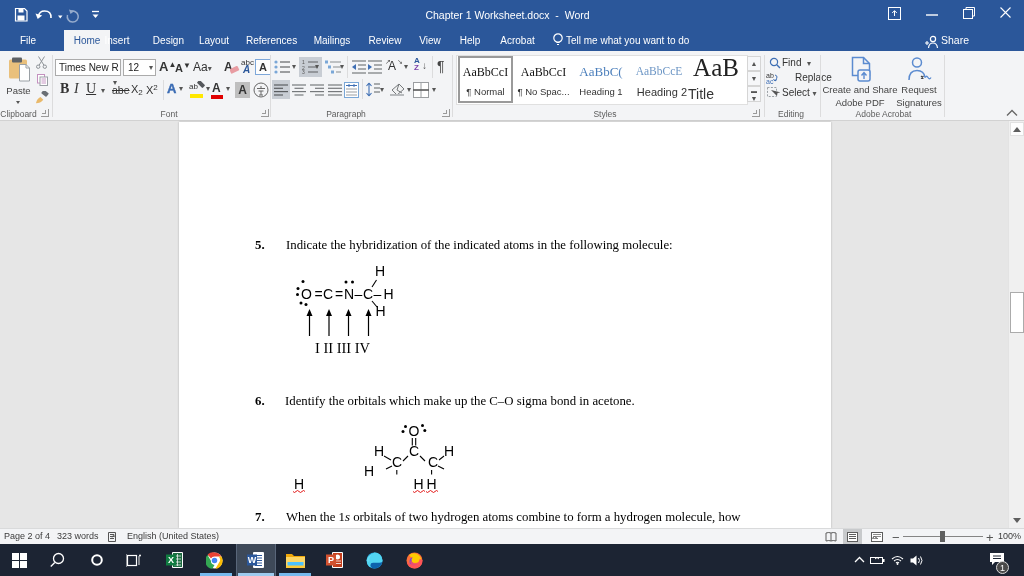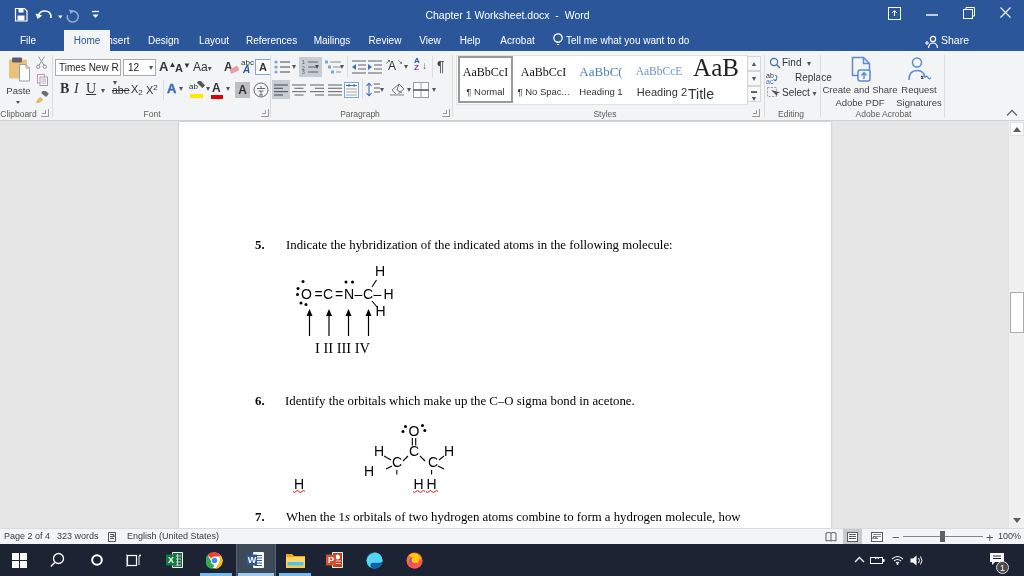--- a/index.html
+++ b/index.html
@@ -64,21 +64,21 @@
     <path d="M3 2.5 V0.5 H11.5 V9 H10" fill="none" stroke="#fff"></path>
   </svg>
   <svg class="abs" style="left:1000px;top:7px" width="11" height="11" viewBox="0 0 11 11">
     <path d="M0.5 0.5 L10.5 10.5 M10.5 0.5 L0.5 10.5" stroke="#fff" stroke-width="1.1"></path>
   </svg>
 </div>
 <div id="tabrow" class="abs">
   <div class="tab" style="left:8px;width:40px;">File</div>
   <div class="tab" id="hometab" style="left:64px;width:46px;">Home</div>
   <div class="tab" style="left:97px;width:40px;">Insert</div>
-  <div class="tab" style="left:143px;width:41px;">Design</div>
+  <div class="tab" style="left:143px;width:41px;text-align:right;">Design</div>
   <div class="tab" style="left:193px;width:42px;">Layout</div>
   <div class="tab" style="left:246px;width:50px;">References</div>
   <div class="tab" style="left:312px;width:40px;">Mailings</div>
   <div class="tab" style="left:368px;width:34px;">Review</div>
   <div class="tab" style="left:418px;width:24px;">View</div>
   <div class="tab" style="left:459px;width:22px;">Help</div>
   <div class="tab" style="left:500px;width:35px;">Acrobat</div>
   <svg class="abs" style="left:552px;top:2px" width="12" height="17" viewBox="0 0 12 17">
     <circle cx="6" cy="6" r="4.2" fill="none" stroke="#fff" stroke-width="1.2"></circle>
     <path d="M4.5 10.5 h3 M5 12.5 h2" stroke="#fff" stroke-width="1.1"></path>
@@ -152,21 +152,21 @@
   </svg>
   <div class="abs" style="left:206px;top:31px;font-size:8px;color:#555;">▾</div>
   <div class="abs" style="left:212px;top:28px;font-size:12px;color:#333;font-weight:bold;">A</div>
   <div class="abs" style="left:211px;top:42px;width:12px;height:4px;background:#e00000;"></div>
   <div class="abs" style="left:226px;top:31px;font-size:8px;color:#555;">▾</div>
   <div class="abs" style="left:235px;top:29px;width:15px;height:16px;background:#bfbfbf;font-size:12px;color:#333;font-weight:bold;text-align:center;line-height:16px;">A</div>
   <svg class="abs" style="left:253px;top:29px" width="16" height="16" viewBox="0 0 16 16">
       <circle cx="8" cy="8" r="7" fill="none" stroke="#666"></circle>
       <path d="M4 6.5 h8 M8 4 v2.5 M5.5 9 h5 M8 9 v4 M6 13 h4" stroke="#666" fill="none"></path>
     </svg>
-  <div class="glabel" style="left:52px;width:200px;">Font</div>
+  <div class="glabel" style="left:69px;width:200px;">Font</div>
   <div class="launch" style="left:261px;"></div>
   <div class="gsep" style="left:270px;"></div>
 
   <svg class="abs" style="left:274px;top:7px" width="17" height="14" viewBox="0 0 17 14">
     <g fill="#7aa7d7">
         <circle cx="2" cy="2" r="1.6"></circle>
         <circle cx="2" cy="7" r="1.6"></circle>
         <circle cx="2" cy="12" r="1.6"></circle>
       </g>
     <g stroke="#76797c" stroke-width="1.4">
@@ -288,21 +288,21 @@
     <path d="M9 2 l-2 6 l5 3" fill="none" stroke="#76797c"></path>
     <path d="M0 13 h14" stroke="#b7babd" stroke-width="2"></path>
   </svg>
   <div class="abs" style="left:407px;top:32px;font-size:8px;color:#555;">▾</div>
   <svg class="abs" style="left:413px;top:29px" width="16" height="16" viewBox="0 0 16 16">
     <rect x="0.5" y="0.5" width="15" height="15" fill="#fff" stroke="#9b9ea1"></rect>
     <path d="M8 0 v16 M0 8 h16" stroke="#9b9ea1"></path>
     <path d="M0 8 h16" stroke="#555" stroke-width="1.4"></path>
   </svg>
   <div class="abs" style="left:432px;top:32px;font-size:8px;color:#555;">▾</div>
-  <div class="glabel" style="left:270px;width:180px;">Paragraph</div>
+  <div class="glabel" style="left:256px;width:180px;">Paragraph</div>
   <div class="launch" style="left:442px;"></div>
   <div class="gsep" style="left:452px;"></div>
 
   <div class="abs" style="left:456px;top:2px;width:292px;height:50px;background:#fff;border:1px solid #e0e0e0;"></div>
   <div class="abs" style="left:458px;top:3px;width:55px;height:47px;border:2px solid #9a9a9a;background:#fff;"></div>
   <div class="abs" style="left:458px;top:12px;width:55px;text-align:center;font-family:'Liberation Serif',serif;font-size:12px;color:#111;white-space:nowrap;">AaBbCcI</div>
   <div class="abs" style="left:458px;top:33px;width:55px;text-align:center;font-size:9.5px;color:#333;white-space:nowrap;">¶ Normal</div>
   <div class="abs" style="left:516px;top:12px;width:55px;text-align:center;font-family:'Liberation Serif',serif;font-size:12px;color:#111;white-space:nowrap;">AaBbCcI</div>
   <div class="abs" style="left:516px;top:33px;width:55px;text-align:center;font-size:9.5px;color:#333;white-space:nowrap;">¶ No Spac...</div>
   <div class="abs" style="left:573px;top:11px;width:56px;text-align:center;font-family:'Liberation Serif',serif;font-size:13px;color:#4a7ebb;white-space:nowrap;">AaBbC(</div>

